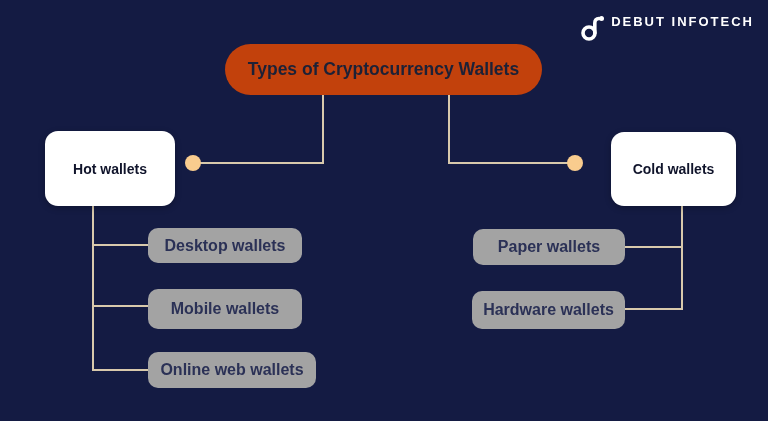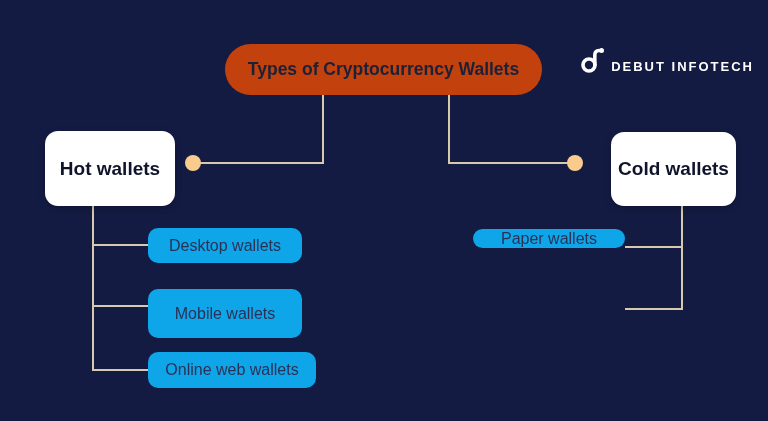--- a/index.html
+++ b/index.html
@@ -18,23 +18,22 @@
     height: 421px;
     background: #141B43;
   }
 
   
   .logo {
     position: absolute;
     top: 14px;
     right: 14px;
     display: flex;
-    align-items: flex-end;
+    align-items: flex-start;
     gap: 7px;
-    margin-top: 32px;
   }
   .logo-text {
     color: #FFFFFF;
     font-size: 13px;
     font-weight: bold;
     letter-spacing: 2px;
   }
 
   
   .title-pill {
@@ -55,38 +54,38 @@
 
   
   .node {
     position: absolute;
     background: #FFFFFF;
     border-radius: 13px;
     display: flex;
     align-items: center;
     justify-content: center;
     color: #10142B;
-    font-size: 19px;
+    font-size: 14px;
     font-weight: bold;
     box-shadow: 0 2px 6px rgba(0,0,0,0.25);
   }
   .node-hot  { left: 45px;  top: 131px; width: 130px; height: 75px; }
   .node-cold { left: 611px; top: 132px; width: 125px; height: 74px; }
 
   
   .leaf {
     position: absolute;
-    background: #0ea5e9;
+    background: #a3a3a3;
     border-radius: 10px;
     display: flex;
     align-items: center;
     justify-content: center;
     color: #2B3156;
     font-size: 16px;
-    font-weight: 400;
+    font-weight: 700;
   }
 
   
   .line {
     position: absolute;
     background: #D8C9AC;
   }
   .line.h { height: 2px; }
   .line.v { width: 2px; }
   .dot {
@@ -128,18 +127,19 @@
   <div class="line h" style="left:92px; top:369px; width:56px;"></div>
 
   <div class="line v" style="left:681px; top:205px; height:105px;"></div>
   <div class="line h" style="left:625px; top:246px; width:58px;"></div>
   <div class="line h" style="left:625px; top:308px; width:58px;"></div>
 
   <div class="node node-hot">Hot wallets</div>
   <div class="node node-cold">Cold wallets</div>
 
   <div class="leaf" style="left:148px; top:228px; width:154px; height:35px;">Desktop wallets</div>
-  <div class="leaf" style="left:148px; top:289px; width:154px; height:49px;">Mobile wallets</div>
+  <div class="leaf" style="left:148px; top:289px; width:154px; height:40px;">Mobile wallets</div>
   <div class="leaf" style="left:148px; top:352px; width:168px; height:36px;">Online web wallets</div>
 
-  <div class="leaf" style="left:473px; top:229px; width:152px; height:19px;">Paper wallets</div>
+  <div class="leaf" style="left:473px; top:229px; width:152px; height:36px;">Paper wallets</div>
+  <div class="leaf" style="left:472px; top:291px; width:153px; height:38px;">Hardware wallets</div>
 
 </div>
 
 </body></html>

